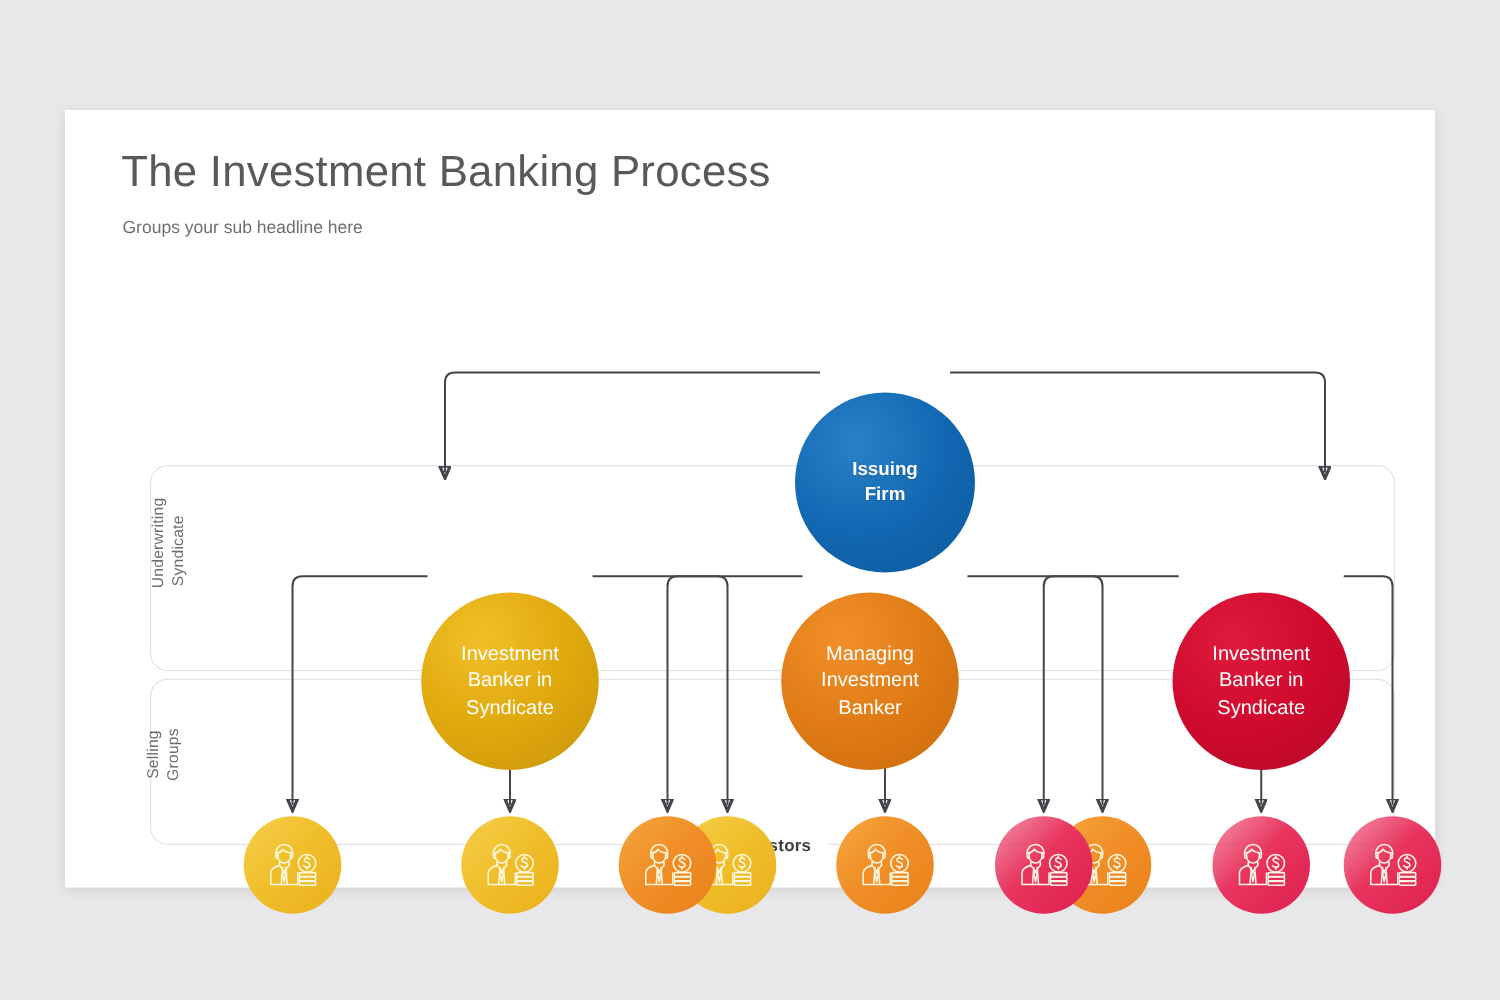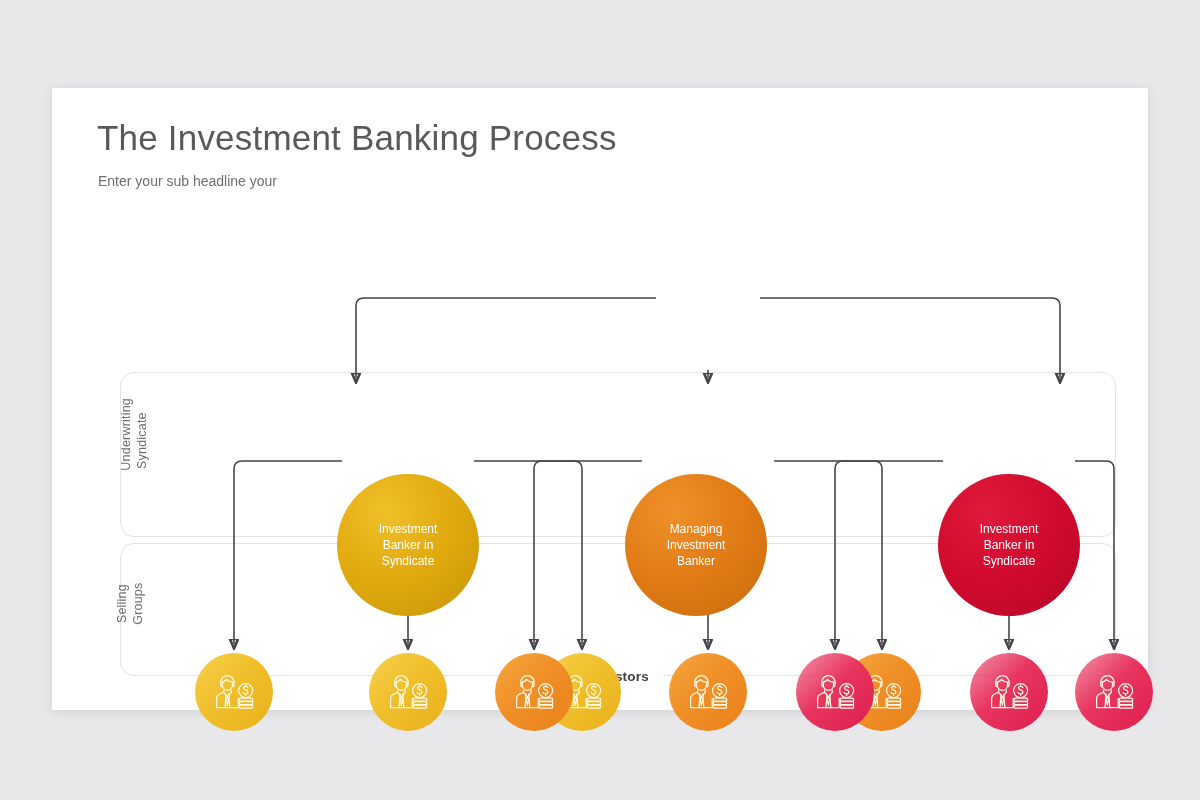--- a/index.html
+++ b/index.html
@@ -102,21 +102,21 @@
     border-radius: 50%;
     display: flex;
     align-items: center;
     justify-content: center;
     text-align: center;
     color: #ffffff;
     box-sizing: border-box;
     z-index: 4;
   }
   .node .node-label {
-    font-size: 12px;
+    font-size: 16px;
     line-height: 1.34;
     white-space: pre-line;
     padding: 0 10px;
   }
   #node-issuing {
     left: 584px;
     top: 226px;
     width: 144px;
     height: 144px;
     background: radial-gradient(circle at 34% 28%, #2a81c8 0%, #1167b1 52%, #0d5a9c 100%);
@@ -176,21 +176,21 @@
     z-index: 2;
   }
   #wires path { fill: none; stroke: #44444a; stroke-width: 1.6; }
 </style>
 </head>
 <body>
 
 <div id="slide">
 
   <div id="page-title">The Investment Banking Process</div>
-  <div id="page-subtitle">Enter your sub headline your</div>
+  <div id="page-subtitle">Groups your sub headline here</div>
 
   <svg id="wires" viewBox="0 0 1096 622">
     <defs>
       <marker id="arrow" markerWidth="7" markerHeight="7" refX="3.2" refY="3" orient="auto">
         <path d="M0,0.4 L6,3 L0,5.6 z" fill="#44444a" stroke="none"></path>
       </marker>
     </defs>
 
     <path d="M 604 210 L 312 210 Q 304 210 304 218 L 304 290" marker-end="url(#arrow)"></path>
 
@@ -216,20 +216,24 @@
     <div class="band-label" id="label-underwriting">Underwriting
 Syndicate</div>
   </div>
 
   <div class="band" id="band-selling">
     <div class="band-label" id="label-selling">Selling
 Groups</div>
     <div id="investors-caption">Investors</div>
   </div>
 
+  <div class="node" id="node-issuing">
+    <span class="node-label">Issuing
+Firm</span>
+  </div>
 
   <div class="node" id="node-syndicate-left">
     <span class="node-label">Investment
 Banker in
 Syndicate</span>
   </div>
 
   <div class="node" id="node-managing">
     <span class="node-label">Managing
 Investment

